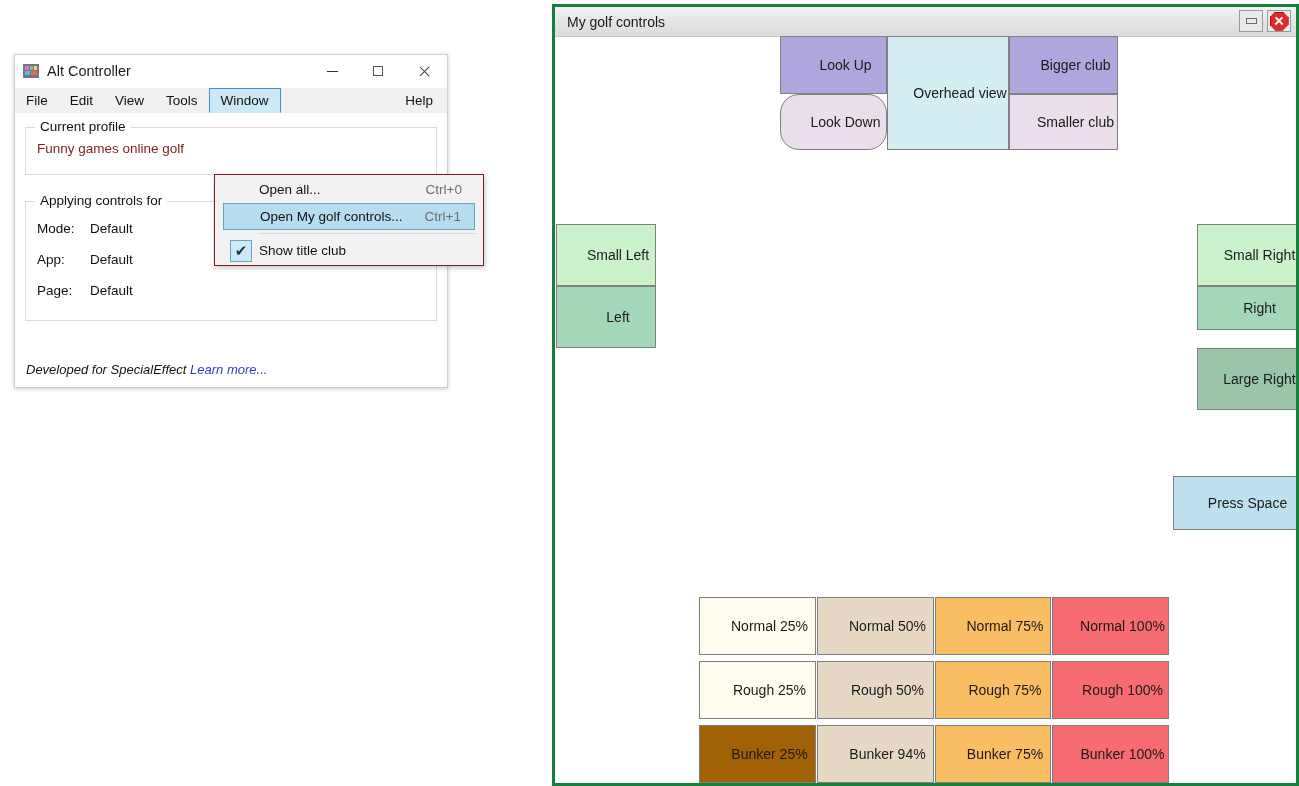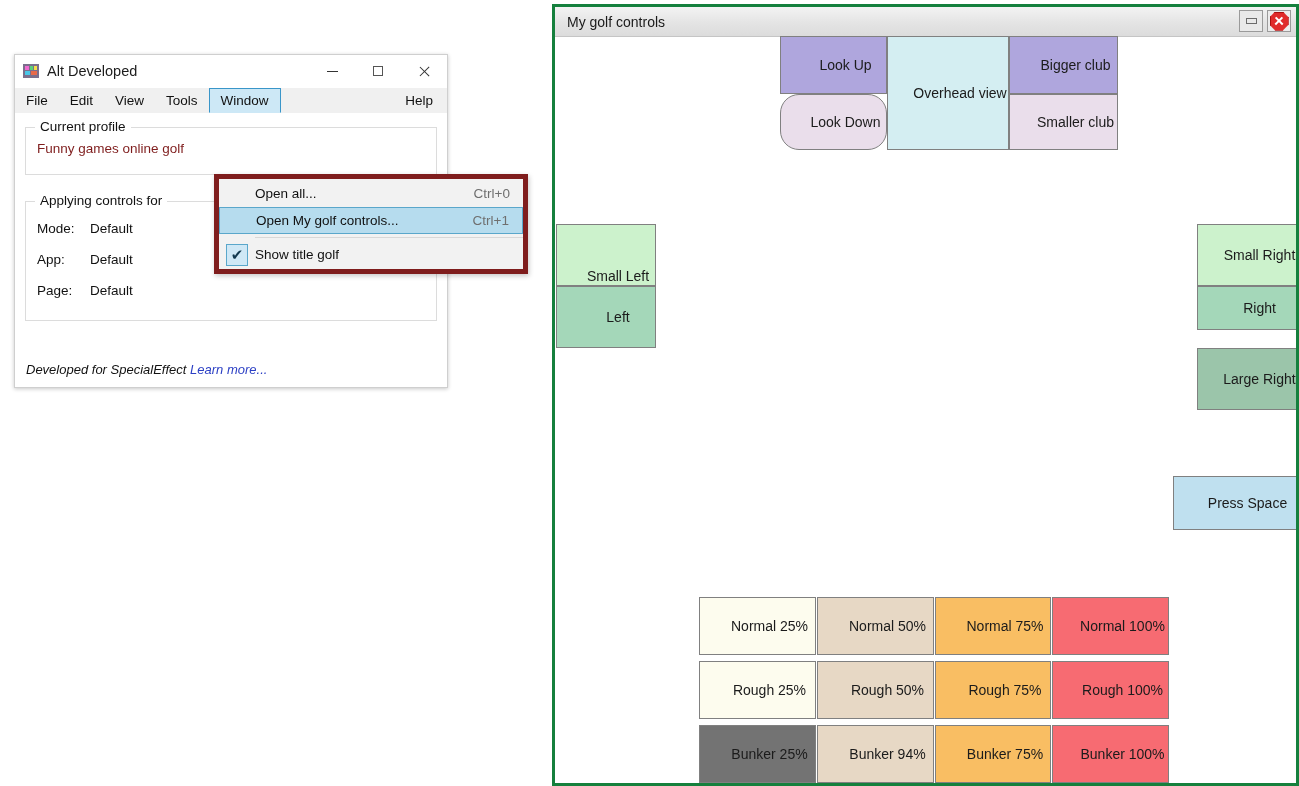--- a/index.html
+++ b/index.html
@@ -92,27 +92,27 @@
     border: 1px solid #3a96c9;
     border-bottom: 1px solid #cde8f6;
   }
   #ac-menu-help { margin-left: auto; padding-right: 14px; }
 
   
   #ac-dropdown {
     position: absolute;
     left: 199px;
     top: 119px;
-    width: 314px;
+    width: 270px;
     background: #f2f2f2;
-    border: 5px solid #7f1d1d;
+    border: 1px solid #7f1d1d;
     box-shadow: 1px 2px 5px rgba(0,0,0,0.22);
     z-index: 40;
     box-sizing: border-box;
-    padding: 1px 0;
+    padding: 1px 8px;
   }
   .ac-dd-item {
     display: flex;
     align-items: center;
     height: 27px;
     font-size: 13.5px;
     color: #111;
     box-sizing: border-box;
     position: relative;
   }
@@ -264,21 +264,21 @@
 
   <div id="ac-titlebar">
     <div id="ac-app-icon">
       <span class="px" style="left:0;top:1px;width:16px;height:14px;background:#7b6f8c;"></span>
       <span class="px" style="left:2px;top:3px;width:4px;height:4px;background:#f06ad0;"></span>
       <span class="px" style="left:7px;top:3px;width:3px;height:4px;background:#5ad17a;"></span>
       <span class="px" style="left:11px;top:3px;width:3px;height:4px;background:#f5e04a;"></span>
       <span class="px" style="left:2px;top:8px;width:5px;height:4px;background:#4ac7e8;"></span>
       <span class="px" style="left:8px;top:8px;width:6px;height:4px;background:#e86a4a;"></span>
     </div>
-    <span id="ac-title-text">Alt Developed</span>
+    <span id="ac-title-text">Alt Controller</span>
 
     <div class="ac-winbtn" id="ac-min">
         <span class="ac-min-glyph"></span>
       </div>
     <div class="ac-winbtn" id="ac-max">
         <span class="ac-max-glyph"></span>
       </div>
     <div class="ac-winbtn" id="ac-close">
         <span class="ac-close-glyph"></span>
       </div>
@@ -332,21 +332,21 @@
     <div class="ac-dd-item highlight">
       <span class="ac-dd-gutter"></span>
       <span class="ac-dd-label">Open My golf controls...</span>
       <span class="ac-dd-shortcut">Ctrl+1</span>
     </div>
     <div class="ac-dd-sep"></div>
     <div class="ac-dd-item">
       <span class="ac-dd-gutter">
         <span class="ac-check-box">✔</span>
       </span>
-      <span class="ac-dd-label">Show title golf</span>
+      <span class="ac-dd-label">Show title club</span>
       <span class="ac-dd-shortcut"></span>
     </div>
   </div>
 </div>
 
 <div id="golf-window">
   <div id="golf-titlebar">
     <span id="golf-title-text">My golf controls</span>
     <div id="golf-winbtns">
       <div class="golf-btn-box">
@@ -366,21 +366,21 @@
       </div>
       <div class="gbtn" style="left: 332px; top: -1px; width: 122px; height: 114px; background: rgb(212, 238, 242);">
         <span>Overhead view</span>
       </div>
       <div class="gbtn" style="left: 454px; top: -1px; width: 109px; height: 58px; background: rgb(175, 166, 221);">
         <span>Bigger club</span>
       </div>
       <div class="gbtn" style="left: 454px; top: 57px; width: 109px; height: 56px; background: rgb(234, 222, 235);">
         <span>Smaller club</span>
       </div>
-      <div class="gbtn" style="left: 1px; top: 187px; width: 100px; height: 62px; background: rgb(204, 242, 204); align-items: flex-end;">
+      <div class="gbtn" style="left: 1px; top: 187px; width: 100px; height: 62px; background: rgb(204, 242, 204);">
         <span>Small Left</span>
       </div>
       <div class="gbtn" style="left: 1px; top: 249px; width: 100px; height: 62px; background: rgb(164, 215, 185);">
         <span>Left</span>
       </div>
       <div class="gbtn" style="left: 642px; top: 187px; width: 101px; height: 62px; background: rgb(204, 242, 204);">
         <span>Small Right</span>
       </div>
       <div class="gbtn" style="left: 642px; top: 249px; width: 101px; height: 44px; background: rgb(164, 215, 185);">
         <span>Right</span>
@@ -408,21 +408,21 @@
       </div>
       <div class="gbtn" style="left: 262px; top: 624px; width: 117px; height: 58px; background: rgb(231, 216, 197);">
         <span>Rough 50%</span>
       </div>
       <div class="gbtn" style="left: 380px; top: 624px; width: 116px; height: 58px; background: rgb(249, 190, 99);">
         <span>Rough 75%</span>
       </div>
       <div class="gbtn" style="left: 497px; top: 624px; width: 117px; height: 58px; background: rgb(247, 107, 114);">
         <span>Rough 100%</span>
       </div>
-      <div class="gbtn" style="left: 144px; top: 688px; width: 117px; height: 58px; background: #737373; align-items: center;">
+      <div class="gbtn" style="left: 144px; top: 688px; width: 117px; height: 58px; background: #a16207; align-items: center;">
         <span>Bunker 25%</span>
       </div>
       <div class="gbtn" style="left: 262px; top: 688px; width: 117px; height: 58px; background: rgb(231, 216, 197);">
         <span>Bunker 94%</span>
       </div>
       <div class="gbtn" style="left: 380px; top: 688px; width: 116px; height: 58px; background: rgb(249, 190, 99);">
         <span>Bunker 75%</span>
       </div>
       <div class="gbtn" style="left: 497px; top: 688px; width: 117px; height: 58px; background: rgb(247, 107, 114);">
         <span>Bunker 100%</span>

